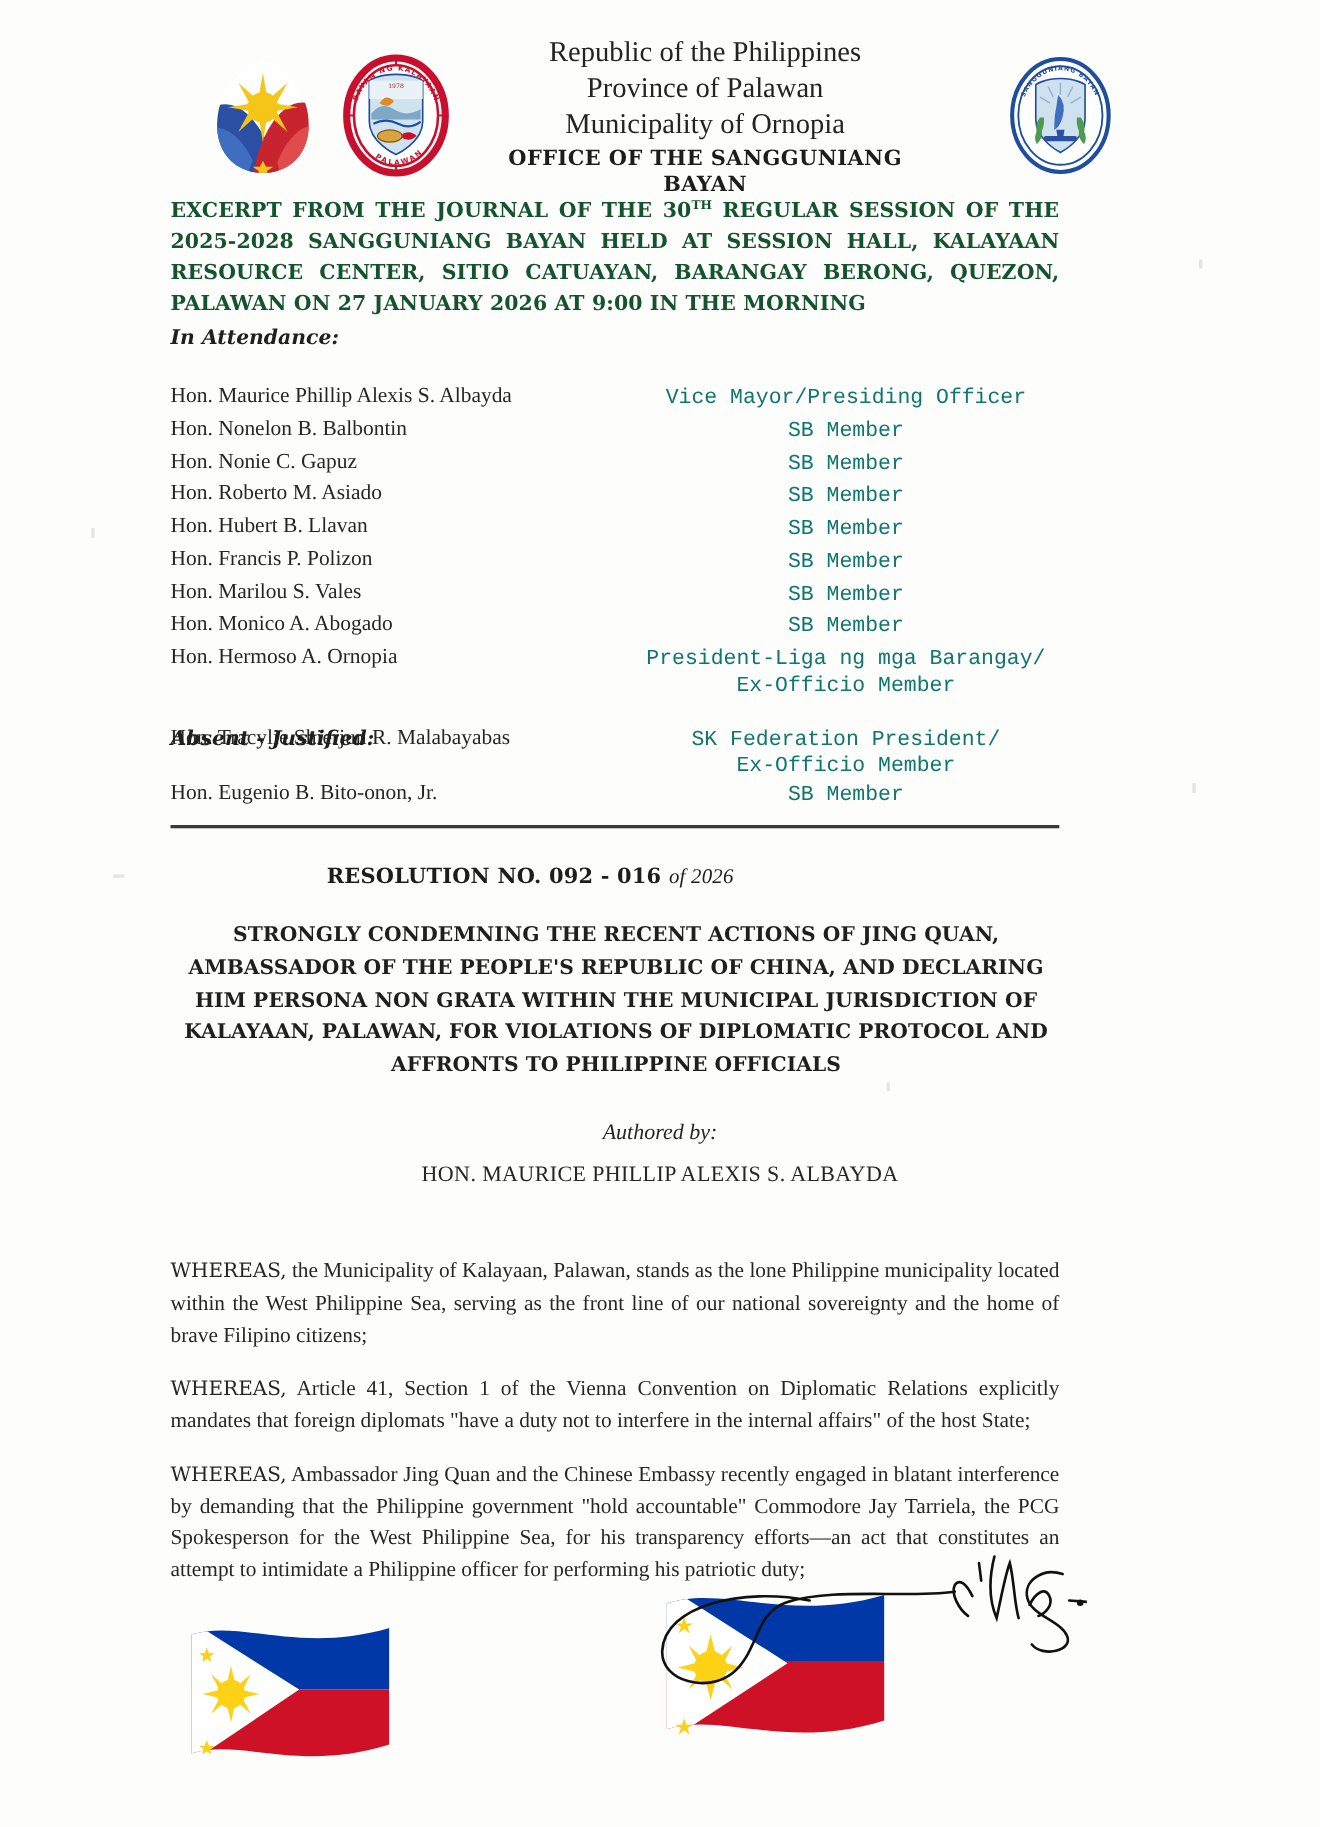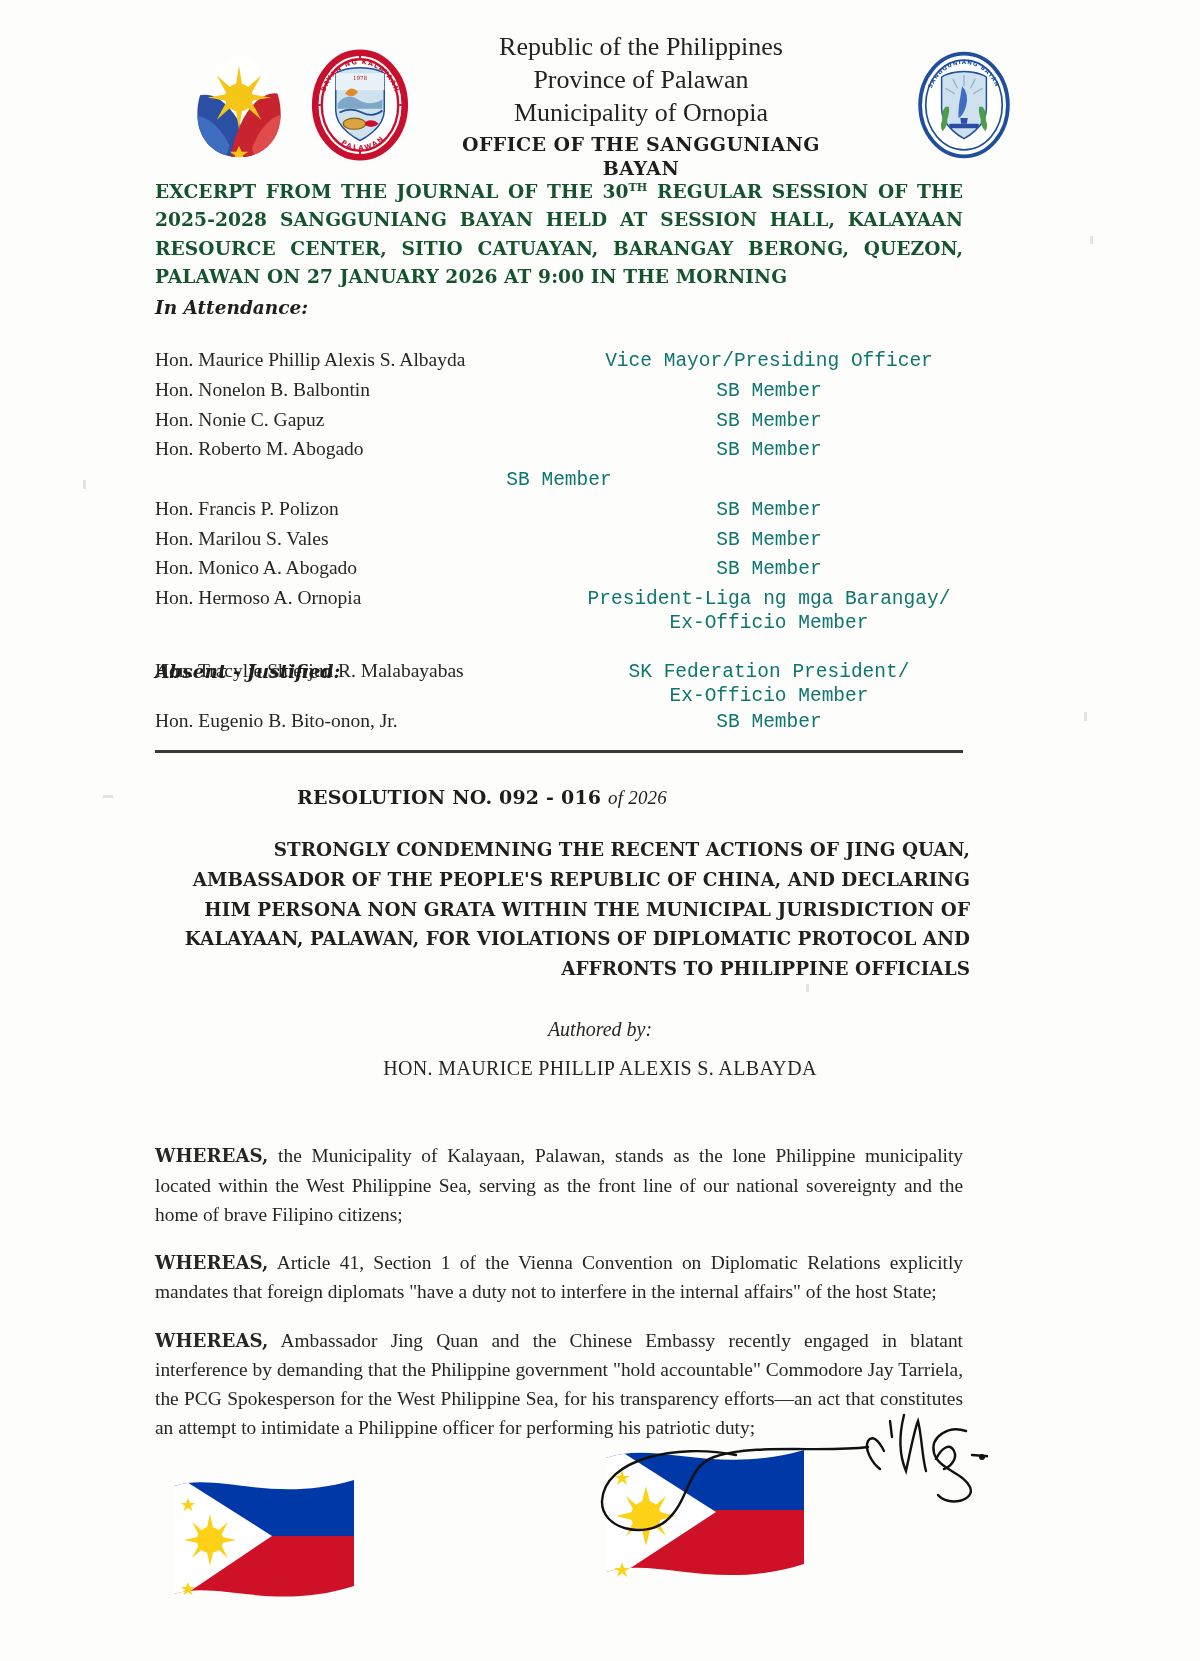--- a/index.html
+++ b/index.html
@@ -78,21 +78,21 @@
     font-family:"DejaVu Serif", serif; font-weight:bold; font-size:19px;
     letter-spacing:.2px; color:#1d1d1d;
   }
   #resolution-number .yr {
     font-weight:normal; font-style:italic;
     font-family:"Liberation Serif", serif; font-size:19px;
   }
 
   
   #resolution-title {
-    position:absolute; left:150px; top:835px; width:820px; text-align:right;
+    position:absolute; left:150px; top:835px; width:820px; text-align:center;
     font-family:"DejaVu Serif", serif; font-weight:bold; font-size:18.4px;
     line-height:1.62; letter-spacing:.05px; color:#1f1f1f;
   }
 
   
   #authored-by-label {
     position:absolute; left:0; top:1018px; width:1200px; text-align:center;
     font-family:"Liberation Serif", serif; font-style:italic; font-size:20px;
     color:#262626;
   }
@@ -102,21 +102,21 @@
     letter-spacing:.35px; color:#262626;
   }
 
   
   #whereas-clauses { position:absolute; left:155px; top:1122px; width:808px; }
   .clause {
     font-family:"Liberation Serif", serif; font-size:19.4px;
     line-height:1.5; text-align:justify; color:#262626;
     margin-bottom:17px;
   }
-  .clause .kw { font-weight:bold; font-family:"DejaVu Serif", serif; font-size:18.2px; }
+  .clause .kw { font-weight:normal; font-family:"DejaVu Serif", serif; font-size:18.2px; }
 
   
   .flag-wrap { position:absolute; }
   #flag-left  { left:168px;  top:1470px; }
   #flag-right { left:600px;  top:1438px; }
 
   
   #signature { position:absolute; left:568px; top:1395px; pointer-events:none; }
 
   
@@ -258,24 +258,25 @@
     </div>
     <div class="roster-row">
       <div class="nm">Hon. Nonelon B. Balbontin</div>
       <div class="pos">SB Member</div>
     </div>
     <div class="roster-row">
       <div class="nm">Hon. Nonie C. Gapuz</div>
       <div class="pos">SB Member</div>
     </div>
     <div class="roster-row">
-      <div class="nm">Hon. Roberto M. Abogado</div>
-      <div class="pos">SB Member</div>
-    </div>
-    <div class="roster-row">
+      <div class="nm">Hon. Roberto M. Asiado</div>
+      <div class="pos">SB Member</div>
+    </div>
+    <div class="roster-row">
+      <div class="nm">Hon. Hubert B. Llavan</div>
       <div class="pos">SB Member</div>
     </div>
     <div class="roster-row">
       <div class="nm">Hon. Francis P. Polizon</div>
       <div class="pos">SB Member</div>
     </div>
     <div class="roster-row">
       <div class="nm">Hon. Marilou S. Vales</div>
       <div class="pos">SB Member</div>
     </div>

